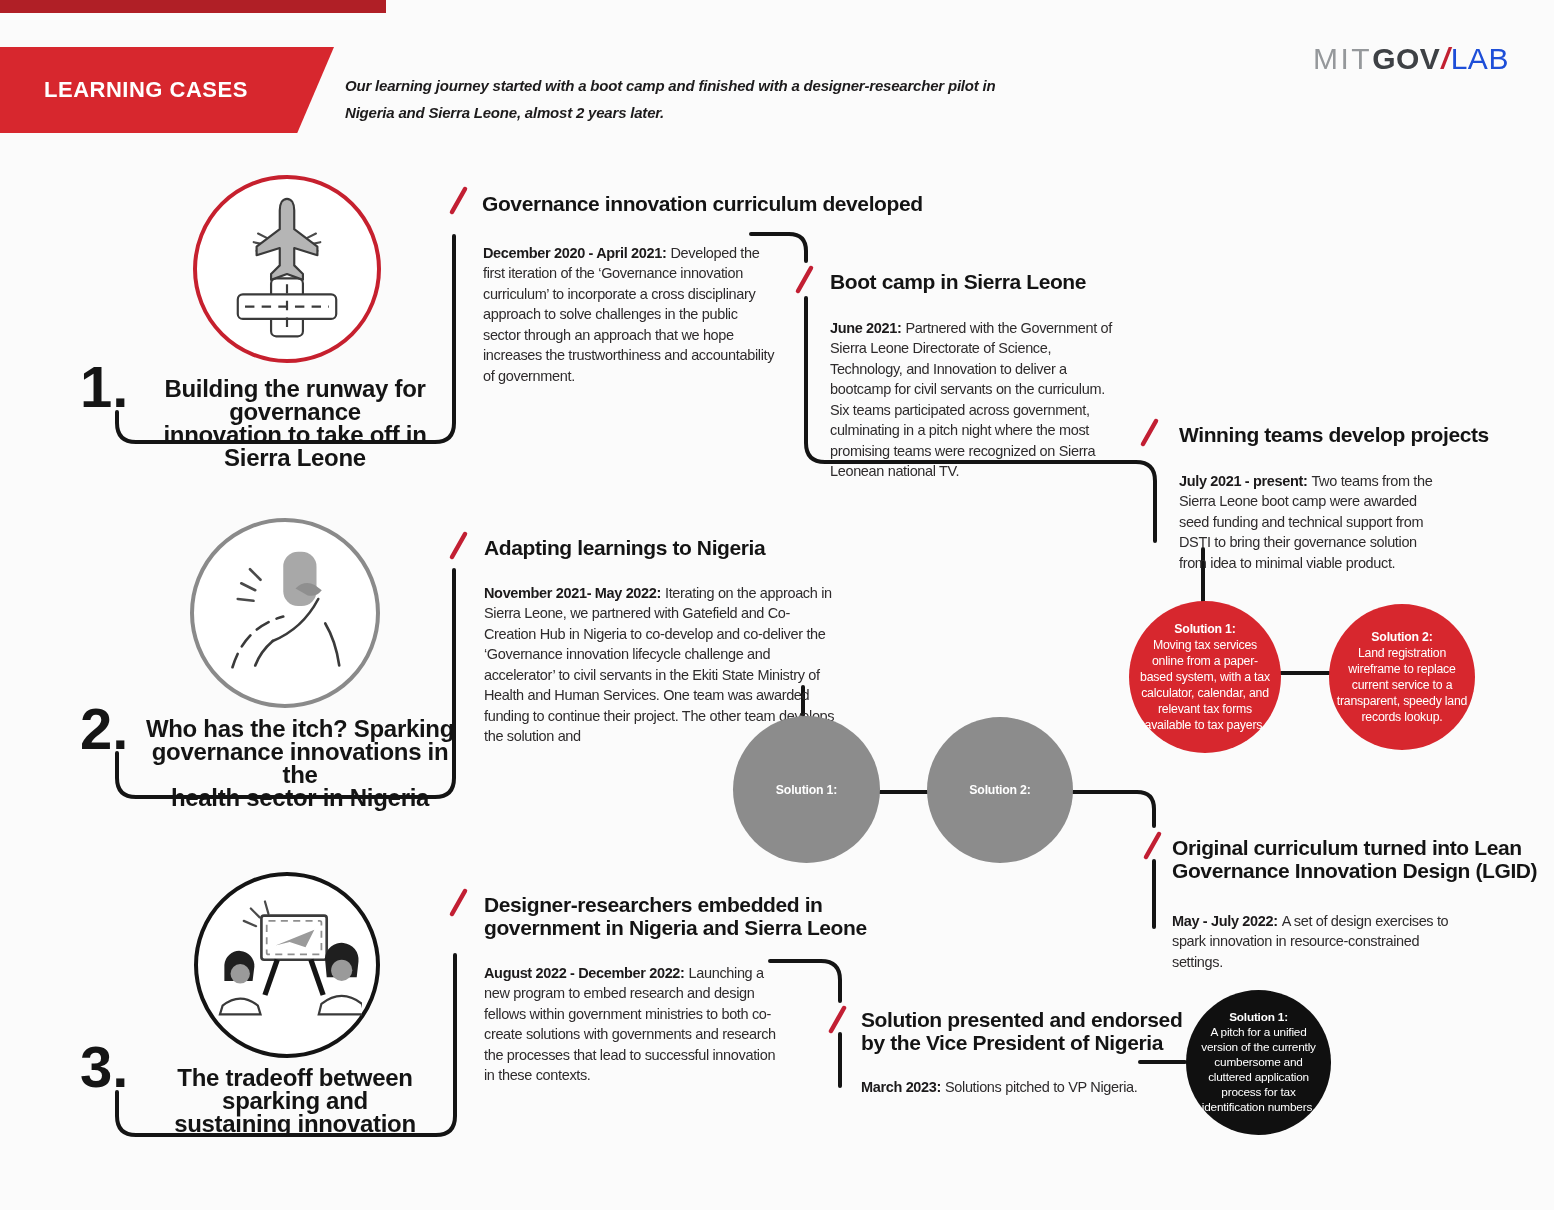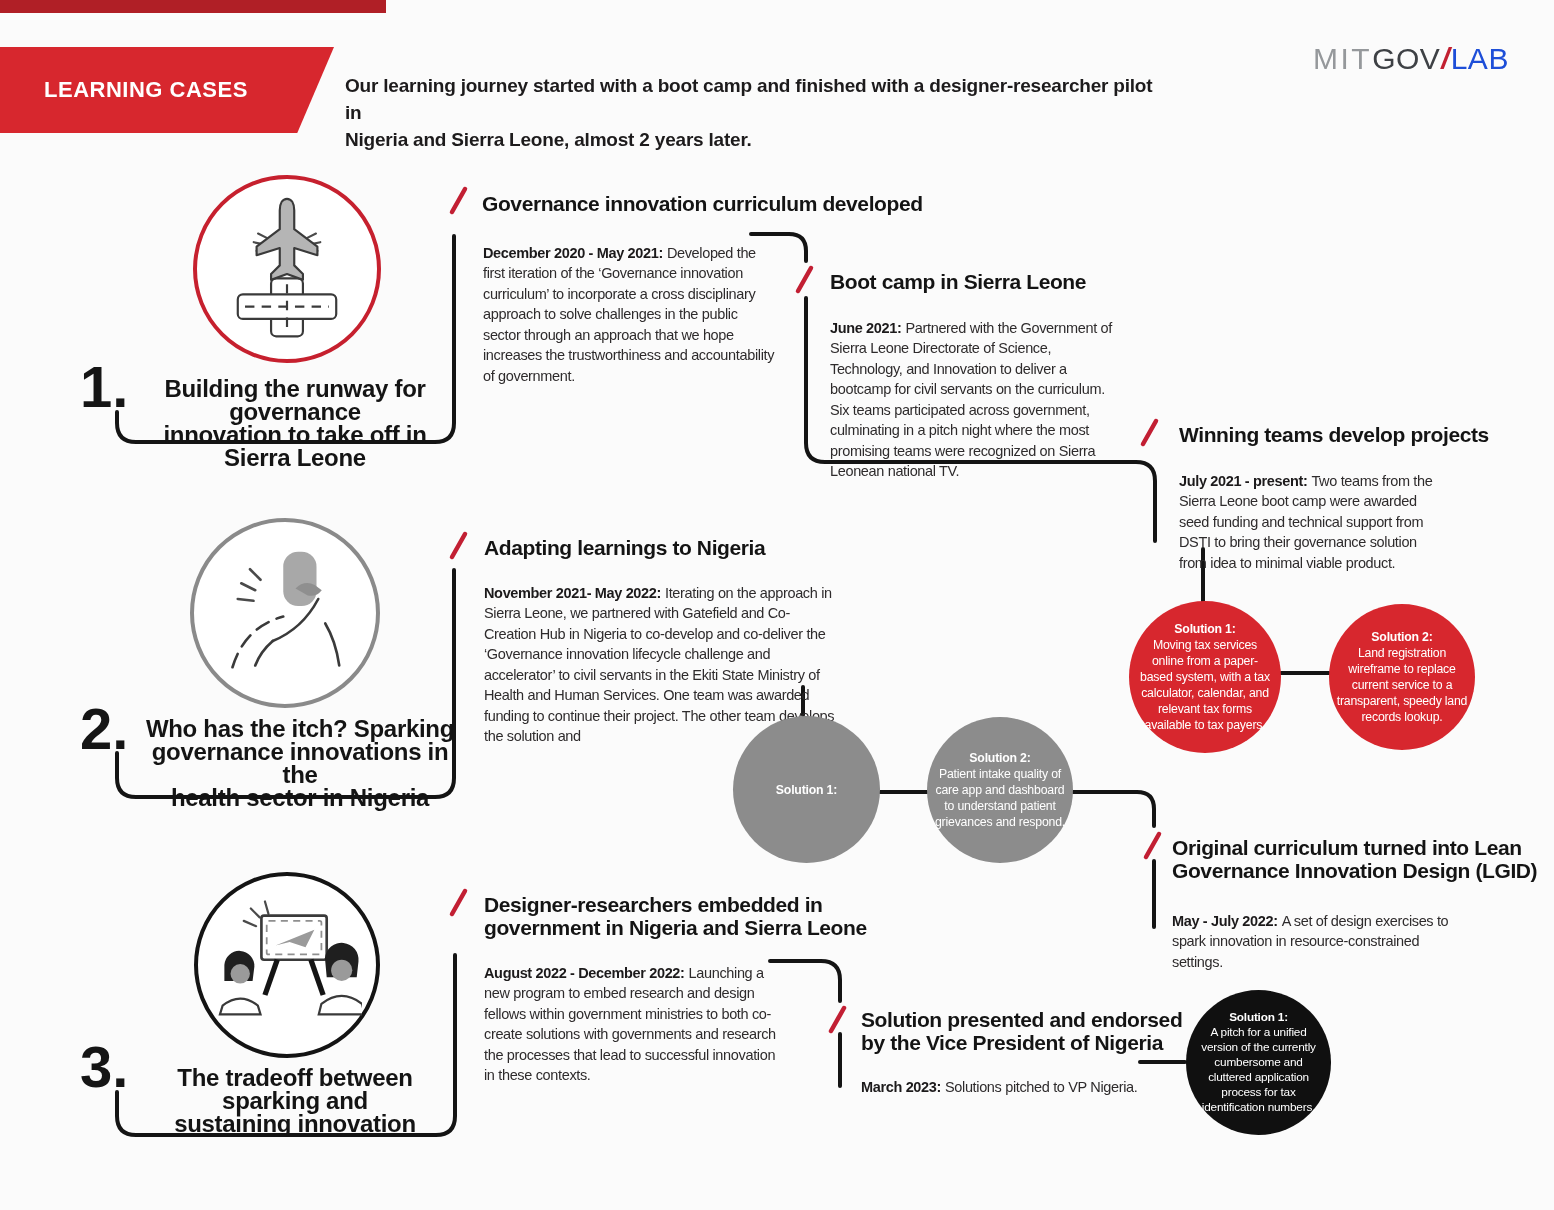--- a/index.html
+++ b/index.html
@@ -5,25 +5,25 @@
   html,body{margin:0;padding:0;}
   body{width:1554px;height:1210px;position:relative;background:#fbfbfb;
        font-family:"Liberation Sans", sans-serif;color:#222;overflow:hidden;}
   .abs{position:absolute;}
   
   .topstrip{left:0;top:0;width:386px;height:13px;background:#b01f26;}
   .banner{left:0;top:47px;width:334px;height:86px;background:#d7272e;
           clip-path:polygon(0 0,100% 0,89% 100%,0 100%);
           display:flex;align-items:center;justify-content:center;padding-right:42px;box-sizing:border-box;}
   .banner-label{color:#fff;font-weight:bold;font-size:22px;letter-spacing:.5px;white-space:nowrap;}
-  .intro{left:345px;top:72px;width:820px;font-size:19px;font-weight:bold;
+  .intro{left:345px;top:72px;width:820px;font-size:15px;font-weight:bold;font-style:italic;
          line-height:27px;color:#1d1b1c;white-space:pre-line;letter-spacing:-.2px;}
   .logo{left:1313px;top:42px;font-size:30px;white-space:nowrap;}
   .logo .mit{color:#95989b;font-weight:normal;letter-spacing:2.5px;}
-  .logo .gov{color:#3e4145;font-weight:normal;letter-spacing:.5px;}
+  .logo .gov{color:#3e4145;font-weight:bold;letter-spacing:.5px;}
   .logo .slash{color:#c22031;font-weight:bold;font-style:italic;margin:0 1px;}
   .logo .lab{color:#1d4ed8;font-weight:normal;letter-spacing:.5px;}
   
   .icon-circle{border-radius:50%;background:#fff;display:flex;align-items:center;justify-content:center;}
   .ic1{left:193px;top:175px;width:180px;height:180px;border:4px solid #c6202e;}
   .ic2{left:190px;top:518px;width:182px;height:182px;border:4px solid #8a8a8a;}
   .ic3{left:194px;top:872px;width:178px;height:178px;border:4px solid #141414;}
   .big-number{font-size:58px;font-weight:bold;color:#151515;line-height:1;}
   .n1{left:80px;top:358px;} .n2{left:80px;top:700px;} .n3{left:80px;top:1038px;}
   .caption{font-size:24px;font-weight:bold;color:#141414;text-align:center;
@@ -115,21 +115,21 @@
       <line x1="80" y1="126" x2="80" y2="192"></line>
     </g>
     <path d="M80 8 C86 8 90 14 90 24 L90 50 L122 74 L122 86 L90 76 L90 100 L102 112 L102 120 L80 112 L58 120 L58 112 L70 100 L70 76 L38 86 L38 74 L70 50 L70 24 C70 14 74 8 80 8 Z" fill="#b5b5b5" stroke="#3a3a3a" stroke-width="3" stroke-linejoin="round"></path>
   </svg>
 </div>
 <div class="abs big-number n1">1.</div>
 <div class="abs caption c1">Building the runway for governance
 innovation to take off in Sierra Leone</div>
 
 <div class="abs ms-heading h-nowrap m0h">Governance innovation curriculum developed</div>
-<p class="abs ms-para m0p"><b class="ms-date">December 2020 - May 2021:</b><span>Developed the first iteration of the ‘Governance innovation curriculum’ to incorporate a cross disciplinary approach to solve challenges in the public sector through an approach that we hope increases the trustworthiness and accountability of government.</span></p>
+<p class="abs ms-para m0p"><b class="ms-date">December 2020 - April 2021:</b><span>Developed the first iteration of the ‘Governance innovation curriculum’ to incorporate a cross disciplinary approach to solve challenges in the public sector through an approach that we hope increases the trustworthiness and accountability of government.</span></p>
 
 <div class="abs ms-heading h-nowrap m1h">Boot camp in Sierra Leone</div>
 <p class="abs ms-para m1p"><b class="ms-date">June 2021:</b><span>Partnered with the Government of Sierra Leone Directorate of Science, Technology, and Innovation to deliver a bootcamp for civil servants on the curriculum. Six teams participated across government, culminating in a pitch night where the most promising teams were recognized on Sierra Leonean national TV.</span></p>
 
 <div class="abs ms-heading h-nowrap m2h">Winning teams develop projects</div>
 <p class="abs ms-para m2p"><b class="ms-date">July 2021 - present:</b><span>Two teams from the Sierra Leone boot camp were awarded seed funding and technical support from DSTI to bring their governance solution from idea to minimal viable product.</span></p>
 
 <div class="abs sol sol-red1" style="background:#d7272e">
   <div class="inner"><b>Solution 1:</b><span>Moving tax services online from a paper-based system, with a tax calculator, calendar, and relevant tax forms available to tax payers.</span></div>
 </div>
@@ -157,21 +157,21 @@
 governance innovations in the
 health sector in Nigeria</div>
 
 <div class="abs ms-heading h-nowrap m3h">Adapting learnings to Nigeria</div>
 <p class="abs ms-para m3p"><b class="ms-date">November 2021- May 2022:</b><span>Iterating on the approach in Sierra Leone, we partnered with Gatefield and Co-Creation Hub in Nigeria to co-develop and co-deliver the ‘Governance innovation lifecycle challenge and accelerator’ to civil servants in the Ekiti State Ministry of Health and Human Services. One team was awarded funding to continue their project. The other team develops the solution and</span></p>
 
 <div class="abs sol sol-gray1" style="background:#8c8c8c">
   <div class="inner"><b>Solution 1:</b></div>
 </div>
 <div class="abs sol sol-gray2" style="background:#8c8c8c">
-  <div class="inner"><b>Solution 2:</b><span>Patient intake quality of care app and dashboard to understand patient grievances and respond.</span></div>
+  <div class="inner"><b>Solution 2:</b></div>
 </div>
 
 <div class="abs ms-heading m4h">Original curriculum turned into Lean
 Governance Innovation Design (LGID)</div>
 <p class="abs ms-para m4p"><b class="ms-date">May - July 2022:</b><span>A set of design exercises to spark innovation in resource-constrained settings.</span></p>
 
 <div class="abs icon-circle ic3">
   <svg width="150" height="138" viewBox="0 0 170 156">
     <g stroke="#4a4a4a" stroke-width="2.5" fill="none" stroke-linecap="round">
       <line x1="44" y1="14" x2="54" y2="24"></line>

